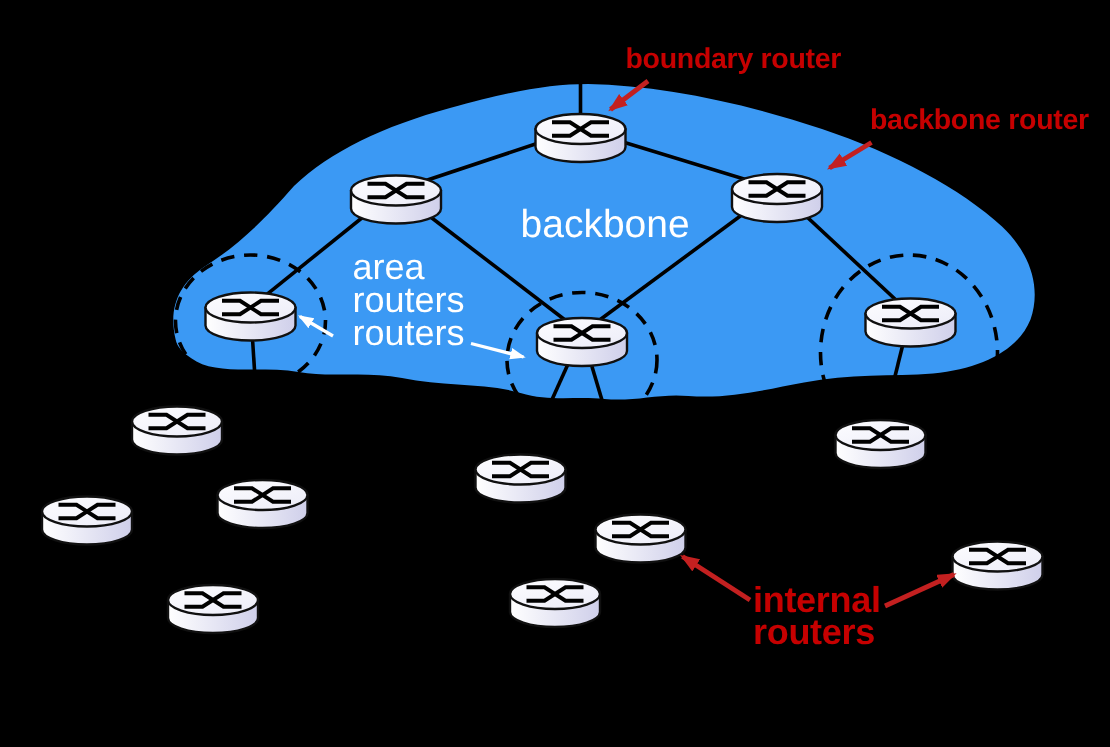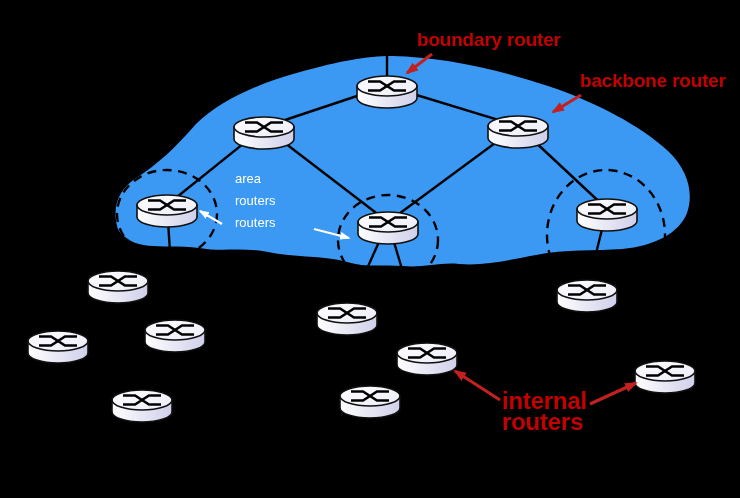--- a/index.html
+++ b/index.html
@@ -3,21 +3,21 @@
 <meta charset="utf-8">
 <style>
   html,body{margin:0;padding:0;background:#000;}
   body{width:740px;height:498px;overflow:hidden;}
   .stage{position:relative;width:740px;height:376px;background:#000;font-family:"Liberation Sans",sans-serif;}
   .stage svg{position:absolute;left:0;top:0;}
   .lbl{position:absolute;white-space:nowrap;}
   .lbl-red{color:var(--label-red,#c60000);font-weight:bold;font-size:19px;letter-spacing:-0.2px;}
   .lbl-white{color:var(--label-white,#ffffff);}
   .lbl-backbone{font-size:26px;}
-  .lbl-area{font-size:13px;line-height:22px;}
+  .lbl-area{font-size:24px;line-height:22px;}
   .lbl-internal{font-size:24px;line-height:21px;}
 </style>
 </head>
 <body>
 
 <div class="stage" style="background: rgb(0, 0, 0);">
   <svg id="diagram-svg" width="740" height="498" viewBox="0 0 740 498">
     <defs>
       <linearGradient id="gradSide" x1="0" y1="0" x2="1" y2="0">
         <stop offset="0" stop-color="#ffffff"></stop>
@@ -170,20 +170,21 @@
         <line x1="590" y1="404" x2="636" y2="383" stroke="#c32020" stroke-width="3.2" marker-end="url(#head-red)"></line>
         <line x1="222" y1="224" x2="200" y2="211" stroke="#ffffff" stroke-width="2.2" marker-end="url(#head-white)"></line>
         <line x1="314" y1="229" x2="349" y2="238" stroke="#ffffff" stroke-width="2.2" marker-end="url(#head-white)"></line>
       </g>
   </svg>
 
   <div class="lbl lbl-red" id="lbl-boundary" style="left: 417px; top: 29px;">boundary router</div>
 
   <div class="lbl lbl-red" id="lbl-backbone-router" style="left: 544px; top: 70px; margin-left: 36px;">backbone router</div>
 
+  <div class="lbl lbl-white lbl-backbone" id="lbl-backbone" style="left: 347px; top: 134px;">backbone</div>
 
   <div class="lbl lbl-white lbl-area" id="lbl-area-border" style="left: 235px; top: 168px;">
     <div>area</div>
     <div>routers</div>
     <div>routers</div>
   </div>
 
   <div class="lbl lbl-red lbl-internal" id="lbl-internal" style="left: 502px; top: 390px;">
     <div>internal</div>
     <div>routers</div>

